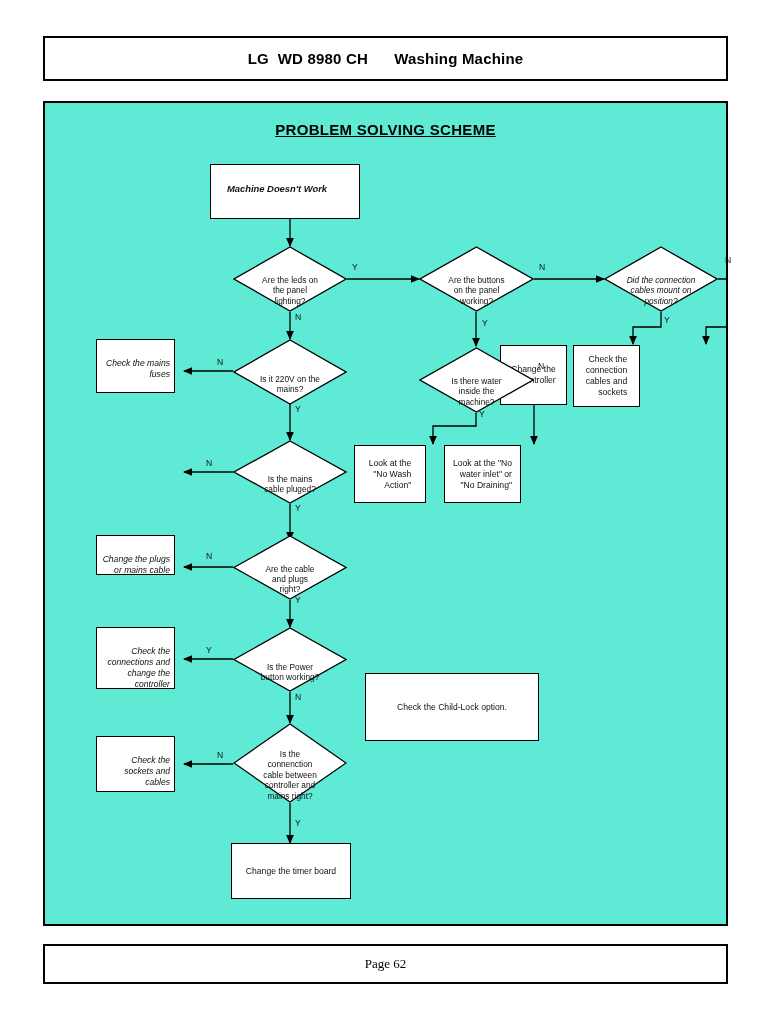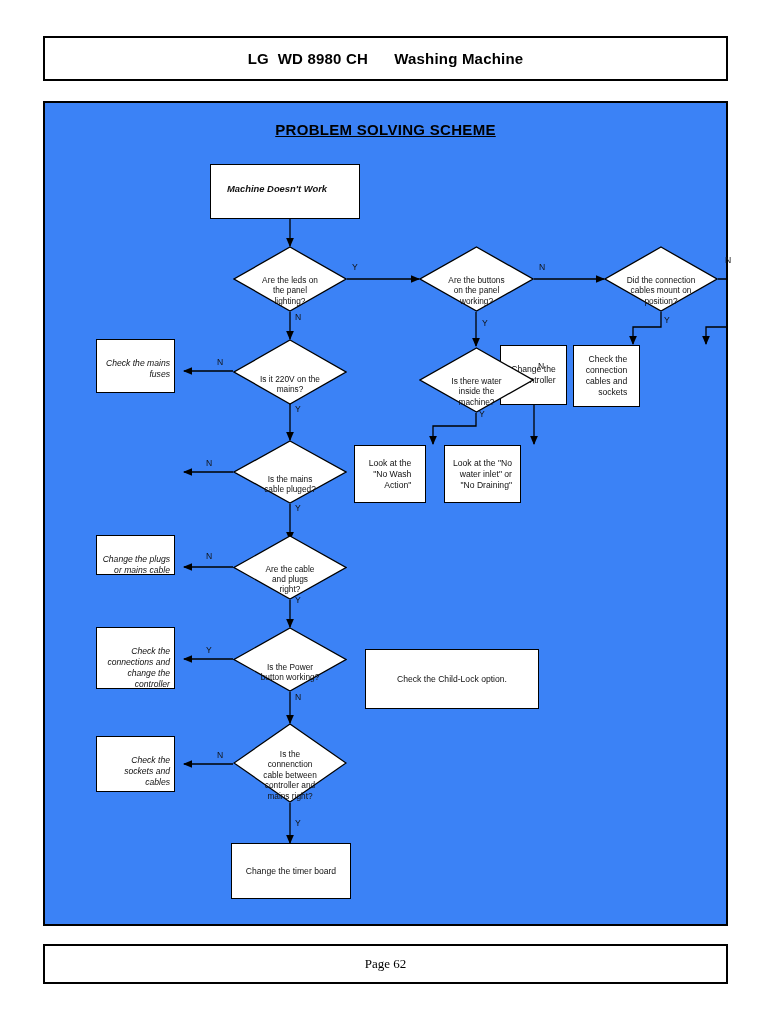--- a/index.html
+++ b/index.html
@@ -48,21 +48,21 @@
     font-family: "Liberation Serif", serif;
     font-size: 13px;
   }
 
   
   #content-frame {
     position: absolute;
     left: 43px; top: 101px; width: 685px; height: 825px;
     border: 2px solid #000;
     box-sizing: border-box;
-    background: #3b82f6;
+    background: #5eead4;
   }
 
   #scheme-title {
     position: absolute;
     left: 0; right: 0; top: 18px;
     text-align: center;
     font-size: 15px;
     font-weight: bold;
     text-decoration: underline;
     letter-spacing: 0.3px;
@@ -215,21 +215,21 @@
         </svg>
         <div class="dlabel" style="white-space:pre-line;">Are the buttons
 on the panel
 working?</div>
       </div>
 
       <div class="node diamond" style="left:559px; top:143px; width:114px; height:66px;">
         <svg class="dshape" viewBox="0 0 114 66" preserveAspectRatio="none">
           <polygon points="57,1 113,33 57,65 1,33" fill="#fff" stroke="#000" stroke-width="1.3"></polygon>
         </svg>
-        <div class="dlabel" style="white-space:pre-line;">Did the connection
+        <div class="dlabel" style="white-space:pre-line;font-style:italic;">Did the connection
 cables mount on
 position?</div>
       </div>
 
       <div class="node box mid-text" style="left:455px; top:242px; width:67px; height:60px;">
         <span class="txt" style="white-space:pre-line;">Change the
 controller</span>
       </div>
 
       <div class="node box mid-text" style="left:528px; top:242px; width:67px; height:62px;">
@@ -304,21 +304,21 @@
 button working?</div>
       </div>
 
       <div class="node box top-text" style="left:51px; top:524px; width:79px; height:62px;">
         <span class="txt" style="white-space:pre-line;">Check the
 connections and
 change the
 controller</span>
       </div>
 
-      <div class="node box mid-text" style="left:320px; top:546px; width:174px; height:60px;">
+      <div class="node box mid-text" style="left:320px; top:570px; width:174px; height:68px;">
         <span class="txt">Check the Child-Lock option.</span>
       </div>
 
       <div class="node diamond" style="left:188px; top:620px; width:114px; height:80px;">
         <svg class="dshape" viewBox="0 0 114 80" preserveAspectRatio="none">
           <polygon points="57,1 113,40 57,79 1,40" fill="#fff" stroke="#000" stroke-width="1.3"></polygon>
         </svg>
         <div class="dlabel" style="white-space:pre-line;">Is the
 connenction
 cable between

